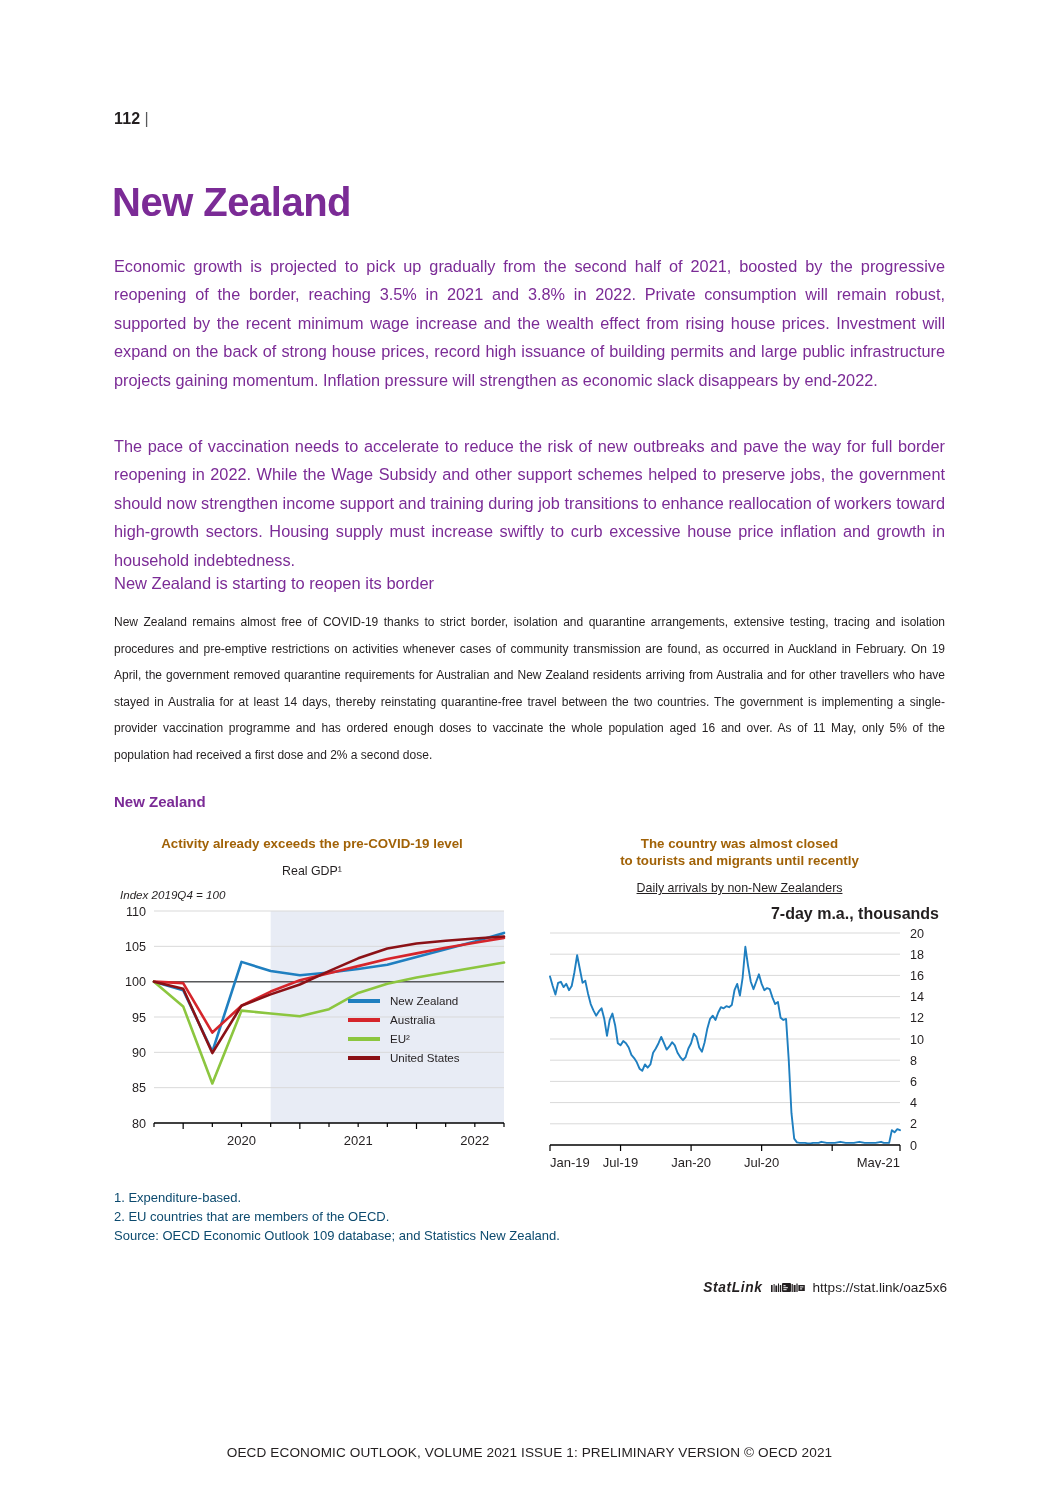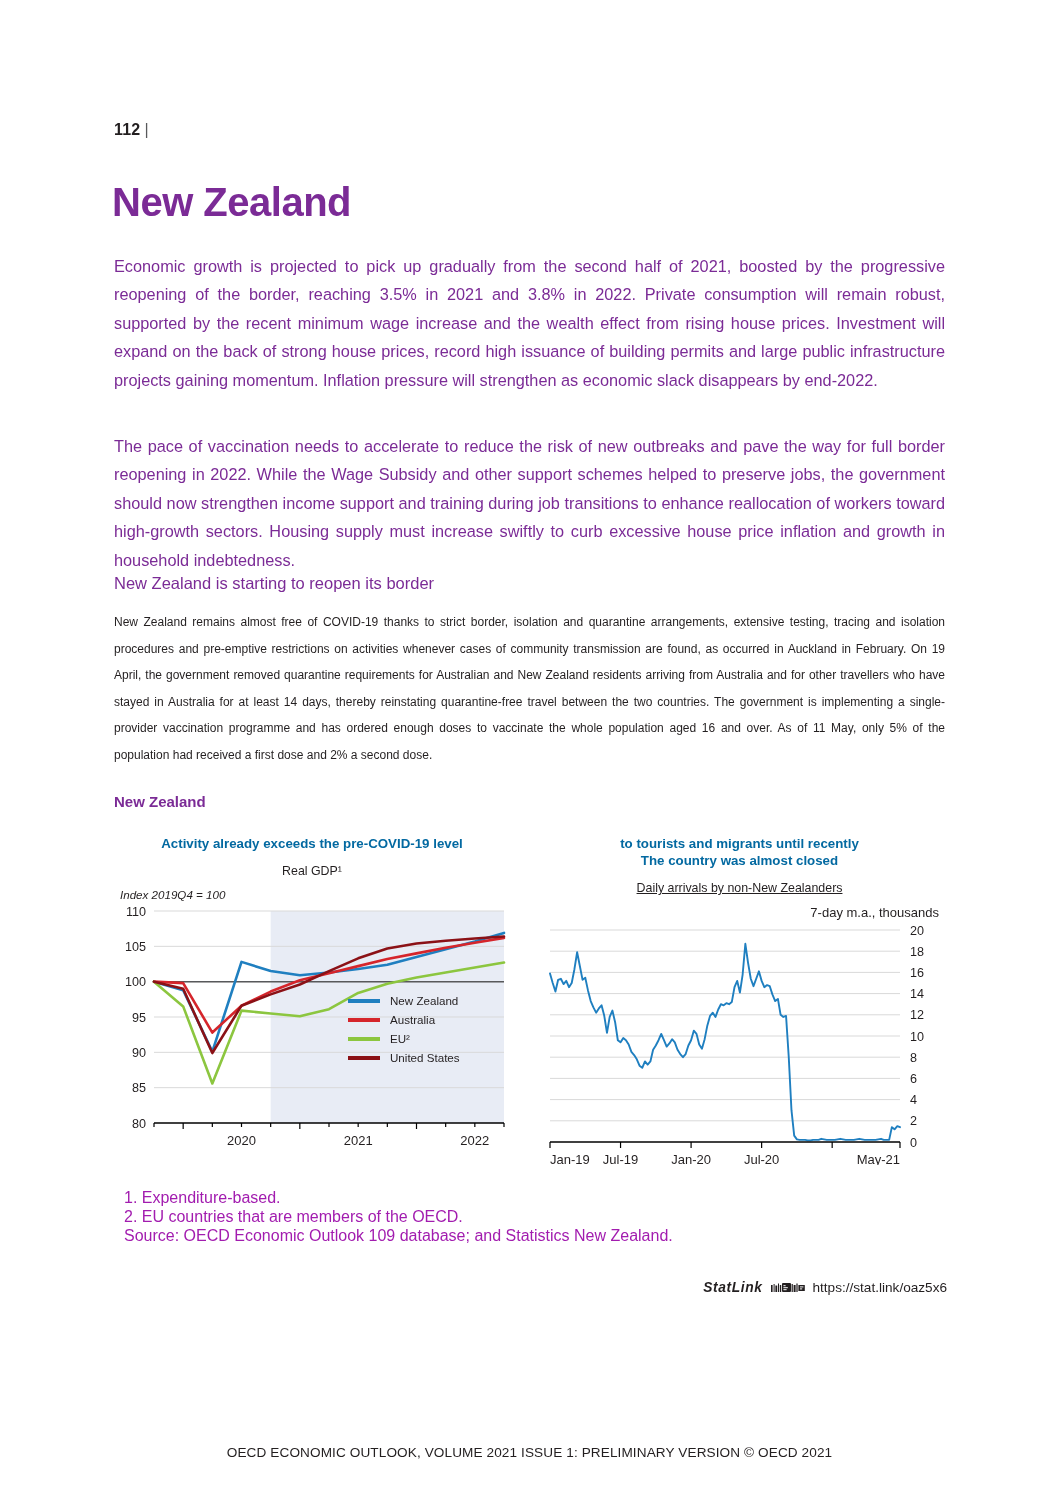--- a/index.html
+++ b/index.html
@@ -23,21 +23,20 @@
   }
   
   .folio {
     position: absolute;
     left: 114px;
     top: 110px;
     font-size: 16px;
     font-weight: bold;
     letter-spacing: 0.2px;
     color: #231f20;
-    margin-top: 11px;
   }
   .folio .bar {
     font-weight: normal;
     color: #58595b;
     margin-left: 4px;
   }
   .country-title {
     position: absolute;
     left: 112px;
     top: 155px;
@@ -104,55 +103,56 @@
     top: 0;
     height: 345px;
   }
   .panel.left  { left: 0px;   width: 400px; }
   .panel.right { left: 420px; width: 415px; }
 
   .panel-title {
     text-align: center;
     font-size: 13.3px;
     font-weight: bold;
-    color: #0369a1;
+    color: #a16207;
     line-height: 17px;
   }
   .panel-sub {
     text-align: center;
     font-size: 12.4px;
     color: #231f20;
     margin-top: 12px;
   }
   .panel.right .panel-sub { margin-top: 12px; text-decoration: underline; }
   .unit-left {
     font-size: 11.6px;
     color: #231f20;
     margin-top: 10px;
     padding-left: 8px;
     font-style: italic;
   }
   .unit-right {
-    font-size: 13px;
+    font-size: 16px;
     color: #231f20;
     margin-top: 10px;
     text-align: right;
     padding-right: 8px;
+    font-weight: bold;
   }
   .plot-wrap { position: relative; }
   svg.chart { display: block; }
 
   
   .notes {
     position: absolute;
-    left: 124px;
+    left: 114px;
     top: 1188px;
-    font-size: 16px;
+    font-size: 13px;
     line-height: 19px;
-    color: #a21caf;
+    color: #0c4a6e;
   }
   
   .statlink {
     position: absolute;
     right: 112px;
     top: 1280px;
     display: flex;
     align-items: center;
     gap: 8px;
     font-size: 13.4px;
@@ -248,22 +248,22 @@
             <line x1="236" y1="138" x2="268" y2="138" stroke="#8cc63f" stroke-width="4"></line>
             <text x="278" y="142" font-family="&quot;Liberation Sans&quot;, sans-serif" font-size="11.6" fill="#231f20">EU²</text>
             <line x1="236" y1="157" x2="268" y2="157" stroke="#8b1116" stroke-width="4"></line>
             <text x="278" y="161" font-family="&quot;Liberation Sans&quot;, sans-serif" font-size="11.6" fill="#231f20">United States</text>
           </svg>
       </div>
     </div>
 
     <div class="panel right">
       <div class="panel-title">
+        <div>The country was almost closed</div>
         <div>to tourists and migrants until recently</div>
-        <div>The country was almost closed</div>
       </div>
       <div class="panel-sub">Daily arrivals by non-New Zealanders</div>
       <div class="unit-right">7-day m.a., thousands</div>
       <div class="plot-wrap">
         <svg class="chart" id="svg-arr" width="415" height="245" viewBox="0 0 415 245">
             <text x="378" y="226.5" font-family="&quot;Liberation Sans&quot;, sans-serif" font-size="12.6" fill="#231f20" text-anchor="start">0</text>
             <line x1="18" y1="200.8" x2="368" y2="200.8" stroke="#d9d9d9" stroke-width="1"></line>
             <text x="378" y="205.3" font-family="&quot;Liberation Sans&quot;, sans-serif" font-size="12.6" fill="#231f20" text-anchor="start">2</text>
             <line x1="18" y1="179.6" x2="368" y2="179.6" stroke="#d9d9d9" stroke-width="1"></line>
             <text x="378" y="184.1" font-family="&quot;Liberation Sans&quot;, sans-serif" font-size="12.6" fill="#231f20" text-anchor="start">4</text>

